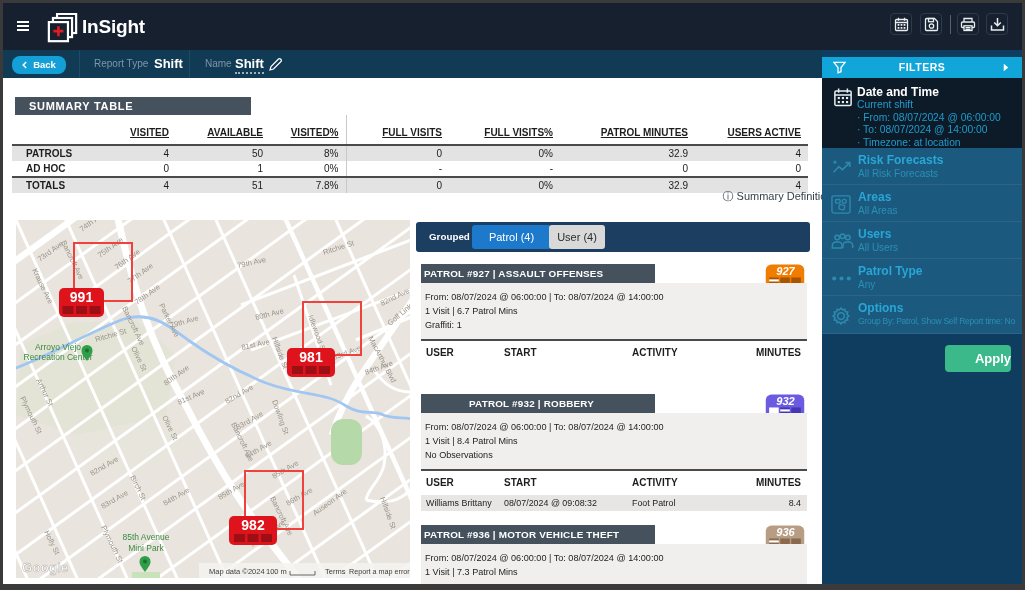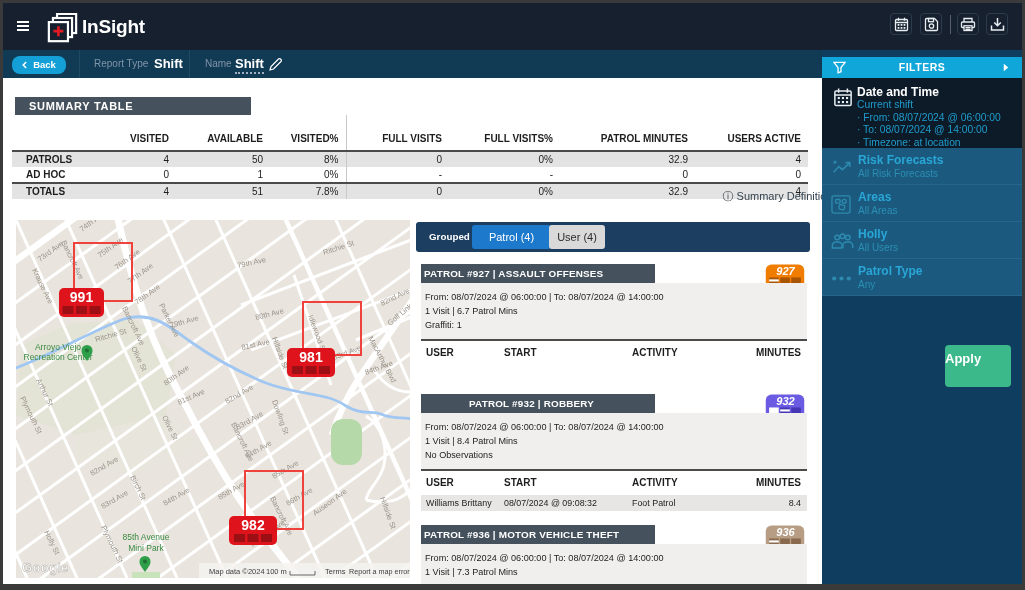--- a/index.html
+++ b/index.html
@@ -18,21 +18,21 @@
 #tdiv { position:absolute; top:12px; left:947px; width:1px; height:19px; background:#55626f; }
 
 #backbtn { position:absolute; left:9px; top:6px; width:54px; height:18px; background:#14a0d6; border-radius:8px; color:#fff; font-size:9.5px; font-weight:bold; text-align:center; line-height:18px; }
 .navdiv { position:absolute; top:0; width:1px; height:28px; background:#1d4a66; }
 .navlbl { position:absolute; top:8px; color:#8095a7; font-size:10px; }
 .navval { position:absolute; top:6px; color:#fff; font-size:13px; font-weight:bold; }
 
 #sumtab { position:absolute; left:12px; top:94px; width:236px; height:18px; background:#45525d; color:#fff; font-size:11px; font-weight:bold; line-height:18px; padding-left:14px; letter-spacing:0.7px; }
 #sumtable { position:absolute; left:9px; top:112px; width:796px; }
 #sumtable table { width:100%; border-collapse:collapse; font-size:10px; color:#1d1d1d; }
-#sumtable th { font-weight:bold; text-align:right; padding:18px 7px 6px 0; white-space:nowrap; }
+#sumtable th { font-weight:bold; text-align:right; padding:12px 7px 6px 0; white-space:nowrap;text-decoration:underline; }
 #sumtable td { text-align:right; padding:2px 7px 2px 0;margin-top:36px; }
 #sumtable th:first-child, #sumtable td:first-child { text-align:left; padding-left:14px; font-weight:bold; }
 #sumtable tr.g { background:#e3e3e3; }
 #sumtable tr.hd { border-bottom:2px solid #4a4a4a; }
 #sumtable tr.tot { border-top:2px solid #4a4a4a; }
 .vline { border-left:1px solid #c9c9c9; }
 #sumdef { position:absolute; left:0px; top:186px; width:805px; text-align:right; font-size:11px; color:#33424e;margin-left:44px; }
 
 #gbar { position:absolute; left:413px; top:219px; width:394px; height:30px; background:#1c3e60; border-radius:3px; color:#fff; }
 #gbar .gtit { position:absolute; left:13px; top:9px; font-size:9.8px; font-weight:bold; }
@@ -53,21 +53,21 @@
 #sidebar { position:absolute; left:819px; top:47px; width:200px; height:534px; background:#0e3d5f; }
 #fhead { position:absolute; left:0px; top:7px; width:200px; height:21px; background:#10a6d9; color:#fff; font-weight:bold; font-size:10.5px; text-align:center; line-height:21px; letter-spacing:0.5px; }
 #fdate { position:absolute; left:0; top:28px; width:200px; height:70px; background:#0d1b29; }
 #fitems { position:absolute; left:0; top:98px; width:200px; }
 .fitem { position:relative; height:37px; background:#1b5a7e; border-bottom:1px solid #2a6588; padding:5px 0 0 36px; }
 .fitem .t { color:#29a6d6; font-size:12px; font-weight:bold; line-height:14px; }
 .fitem .s { color:#2b8fb4; font-size:10px; line-height:13px; white-space:nowrap; }
 .fitem svg { position:absolute; left:9px; top:10px; }
 #fdate .t { color:#fff; font-size:12px; font-weight:bold; }
 #fdate .c { color:#1f9ccc; font-size:10.3px; line-height:12.5px; }
-#apply { position:absolute; left:123px; top:295px; width:66px; height:42px; background:#3bb98a; border-radius:4px; color:#fff; font-size:13px; font-weight:bold; text-align:left; line-height:27px; }
+#apply { position:absolute; left:123px; top:295px; width:66px; height:27px; background:#3bb98a; border-radius:4px; color:#fff; font-size:13px; font-weight:bold; text-align:right; line-height:27px; }
 </style>
 </head>
 <body>
 <div id="app">
 
   <div id="topbar">
     <div id="burger">
         <div></div>
         <div></div>
         <div></div>
@@ -427,28 +427,36 @@
           <div class="s">All Areas</div>
       </div>
       <div class="fitem">
         <svg width="23" height="18" viewBox="0 0 26 20" fill="none" stroke="#2e89ae" stroke-width="1.7">
           <circle cx="7" cy="6" r="2.6"></circle>
             <circle cx="13" cy="4.6" r="2.6"></circle>
             <circle cx="19" cy="6" r="2.6"></circle>
           <path d="M1.5 18 v-3 a4 4 0 0 1 4-4 h3 a4 4 0 0 1 4 4 v3 z"></path>
           <path d="M13.5 18 v-3 a4 4 0 0 1 4-4 h3 a4 4 0 0 1 4 4 v3"></path>
         </svg>
-        <div class="t">Holly</div>
+        <div class="t">Users</div>
           <div class="s">All Users</div>
       </div>
       <div class="fitem">
         <svg width="21" height="7" viewBox="0 0 26 8" fill="#2e89ae" style="top:16px;">
           <circle cx="4" cy="4" r="2.6"></circle>
             <circle cx="13" cy="4" r="2.6"></circle>
             <circle cx="22" cy="4" r="2.6"></circle>
         </svg>
         <div class="t">Patrol Type</div>
           <div class="s">Any</div>
       </div>
+      <div class="fitem" style="height:38px;">
+        <svg width="20" height="20" viewBox="0 0 24 24" fill="none" stroke="#2e89ae" stroke-width="1.9">
+          <circle cx="12" cy="12" r="4"></circle>
+          <path d="M12 2.5 l1.8 2.2 2.7-0.8 0.7 2.8 2.8 0.7-0.8 2.7 2.2 1.9-2.2 1.9 0.8 2.7-2.8 0.7-0.7 2.8-2.7-0.8-1.8 2.2-1.8-2.2-2.7 0.8-0.7-2.8-2.8-0.7 0.8-2.7-2.2-1.9 2.2-1.9-0.8-2.7 2.8-0.7 0.7-2.8 2.7 0.8 z"></path>
+        </svg>
+        <div class="t">Options</div>
+          <div class="s" style="font-size:8.5px; letter-spacing:-0.25px;">Group By: Patrol, Show Self Report time: No</div>
+      </div>
     </div>
     <div id="apply">Apply</div>
   </div>
 </div>
 
 </body></html>

